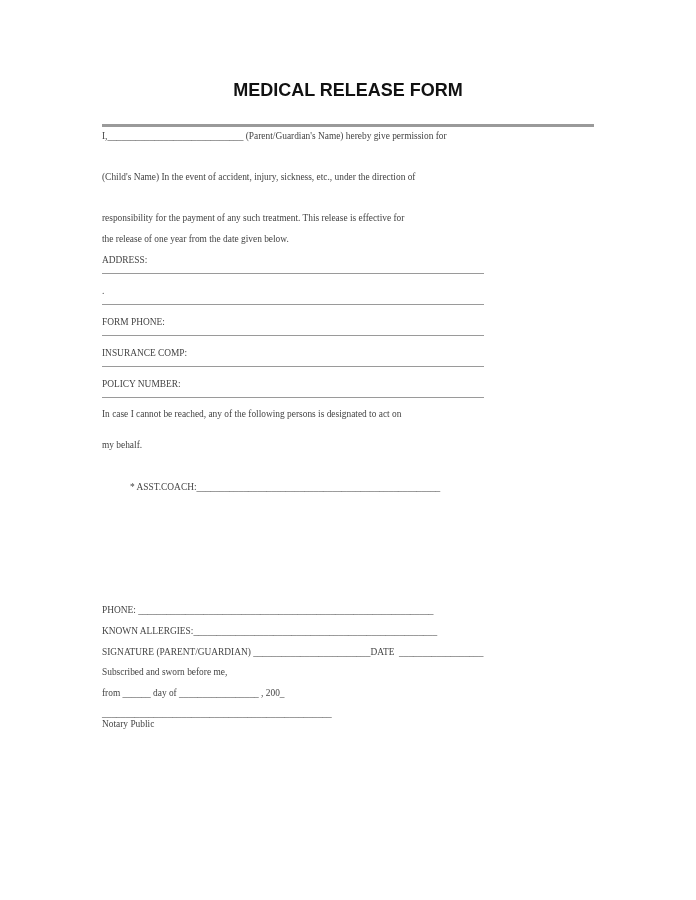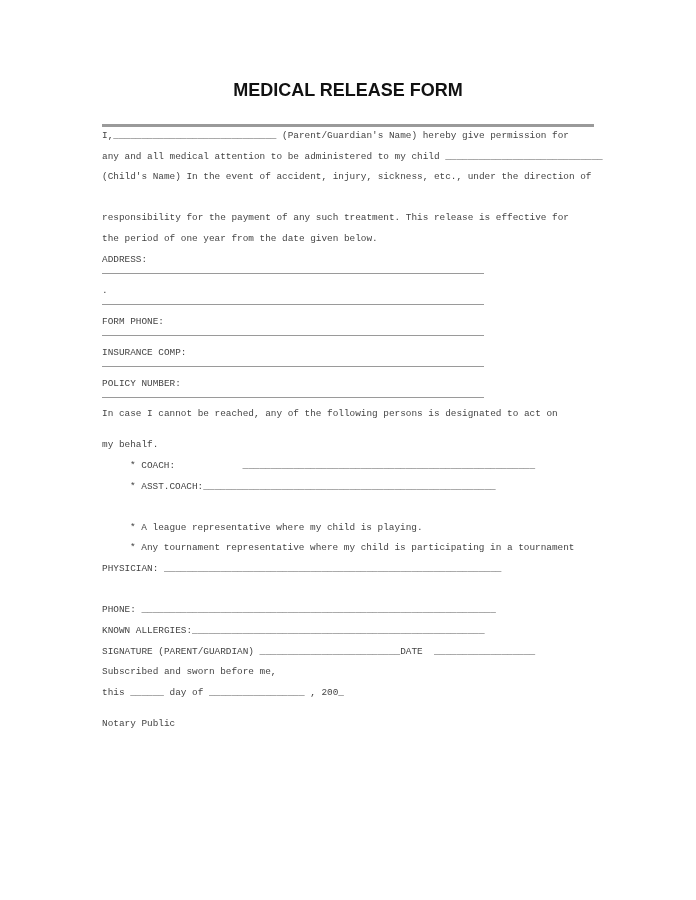--- a/index.html
+++ b/index.html
@@ -8,61 +8,57 @@
     .title {
       position: absolute; left: 0; width: 696px; top: 80px;
       text-align: center; font-family: "Liberation Sans", sans-serif;
       font-weight: bold; font-size: 18px; color: #111; letter-spacing: 0px;
     }
     .rule {
       position: absolute; left: 102px; width: 492px; top: 124px; height: 3px;
       background: #9a9a9a;
     }
     .line {
-      position: absolute; left: 102px; font-family: Liberation Mono, monospace;
+      position: absolute; left: 102px; font-family: Liberation Serif, serif;
       font-size: 9.4px; color: #444; white-space: pre; line-height: 12px;
     }
     .uline {
       position: absolute; height: 0; border-bottom: 1px solid #9a9a9a;
     }
     .indent { left: 130px; }
   </style>
 </head>
 <body>
 
 <div class="page">
   <div class="title">MEDICAL RELEASE FORM</div>
   <div class="rule"></div>
 
   <div class="line" style="top:130px">I,_____________________________ (Parent/Guardian's Name) hereby give permission for</div>
-  <div class="line" style="top:151px">any and all medical attention to be administered to my child ____________________________</div>
   <div class="line" style="top:171px">(Child's Name) In the event of accident, injury, sickness, etc., under the direction of</div>
   <div class="line" style="top:212px">responsibility for the payment of any such treatment. This release is effective for</div>
-  <div class="line" style="top:233px">the period of one year from the date given below.</div>
+  <div class="line" style="top:233px">the release of one year from the date given below.</div>
 
   <div class="line" style="top:254px">ADDRESS:</div>
   <div class="uline" style="left:102px;width:382px;top:273px"></div>
   <div class="line" style="top:285px">.</div>
   <div class="uline" style="left:102px;width:382px;top:304px"></div>
   <div class="line" style="top:316px">FORM PHONE:</div>
   <div class="uline" style="left:102px;width:382px;top:335px"></div>
   <div class="line" style="top:347px">INSURANCE COMP:</div>
   <div class="uline" style="left:102px;width:382px;top:366px"></div>
   <div class="line" style="top:378px">POLICY NUMBER:</div>
   <div class="uline" style="left:102px;width:382px;top:397px"></div>
 
   <div class="line" style="top:408px">In case I cannot be reached, any of the following persons is designated to act on</div>
   <div class="line" style="top:439px">my behalf.</div>
 
-  <div class="line indent" style="top:460px">* COACH:            ____________________________________________________</div>
   <div class="line indent" style="top:481px">* ASST.COACH:____________________________________________________</div>
-  <div class="line indent" style="top:522px">* A league representative where my child is playing.</div>
-  <div class="line indent" style="top:542px">* Any tournament representative where my child is participating in a tournament</div>
 
-  <div class="line" style="top:563px">PHYSICIAN: ____________________________________________________________</div>
   <div class="line" style="top:604px">PHONE: _______________________________________________________________</div>
   <div class="line" style="top:625px">KNOWN ALLERGIES:____________________________________________________</div>
   <div class="line" style="top:646px">SIGNATURE (PARENT/GUARDIAN) _________________________DATE  __________________</div>
 
   <div class="line" style="top:666px">Subscribed and sworn before me,</div>
-  <div class="line" style="top:687px">this ______ day of _________________ , 200_</div>
+  <div class="line" style="top:687px">from ______ day of _________________ , 200_</div>
+  <div class="line" style="top:707px">_________________________________________________</div>
   <div class="line" style="top:718px">Notary Public</div>
 </div>
 
 </body></html>

